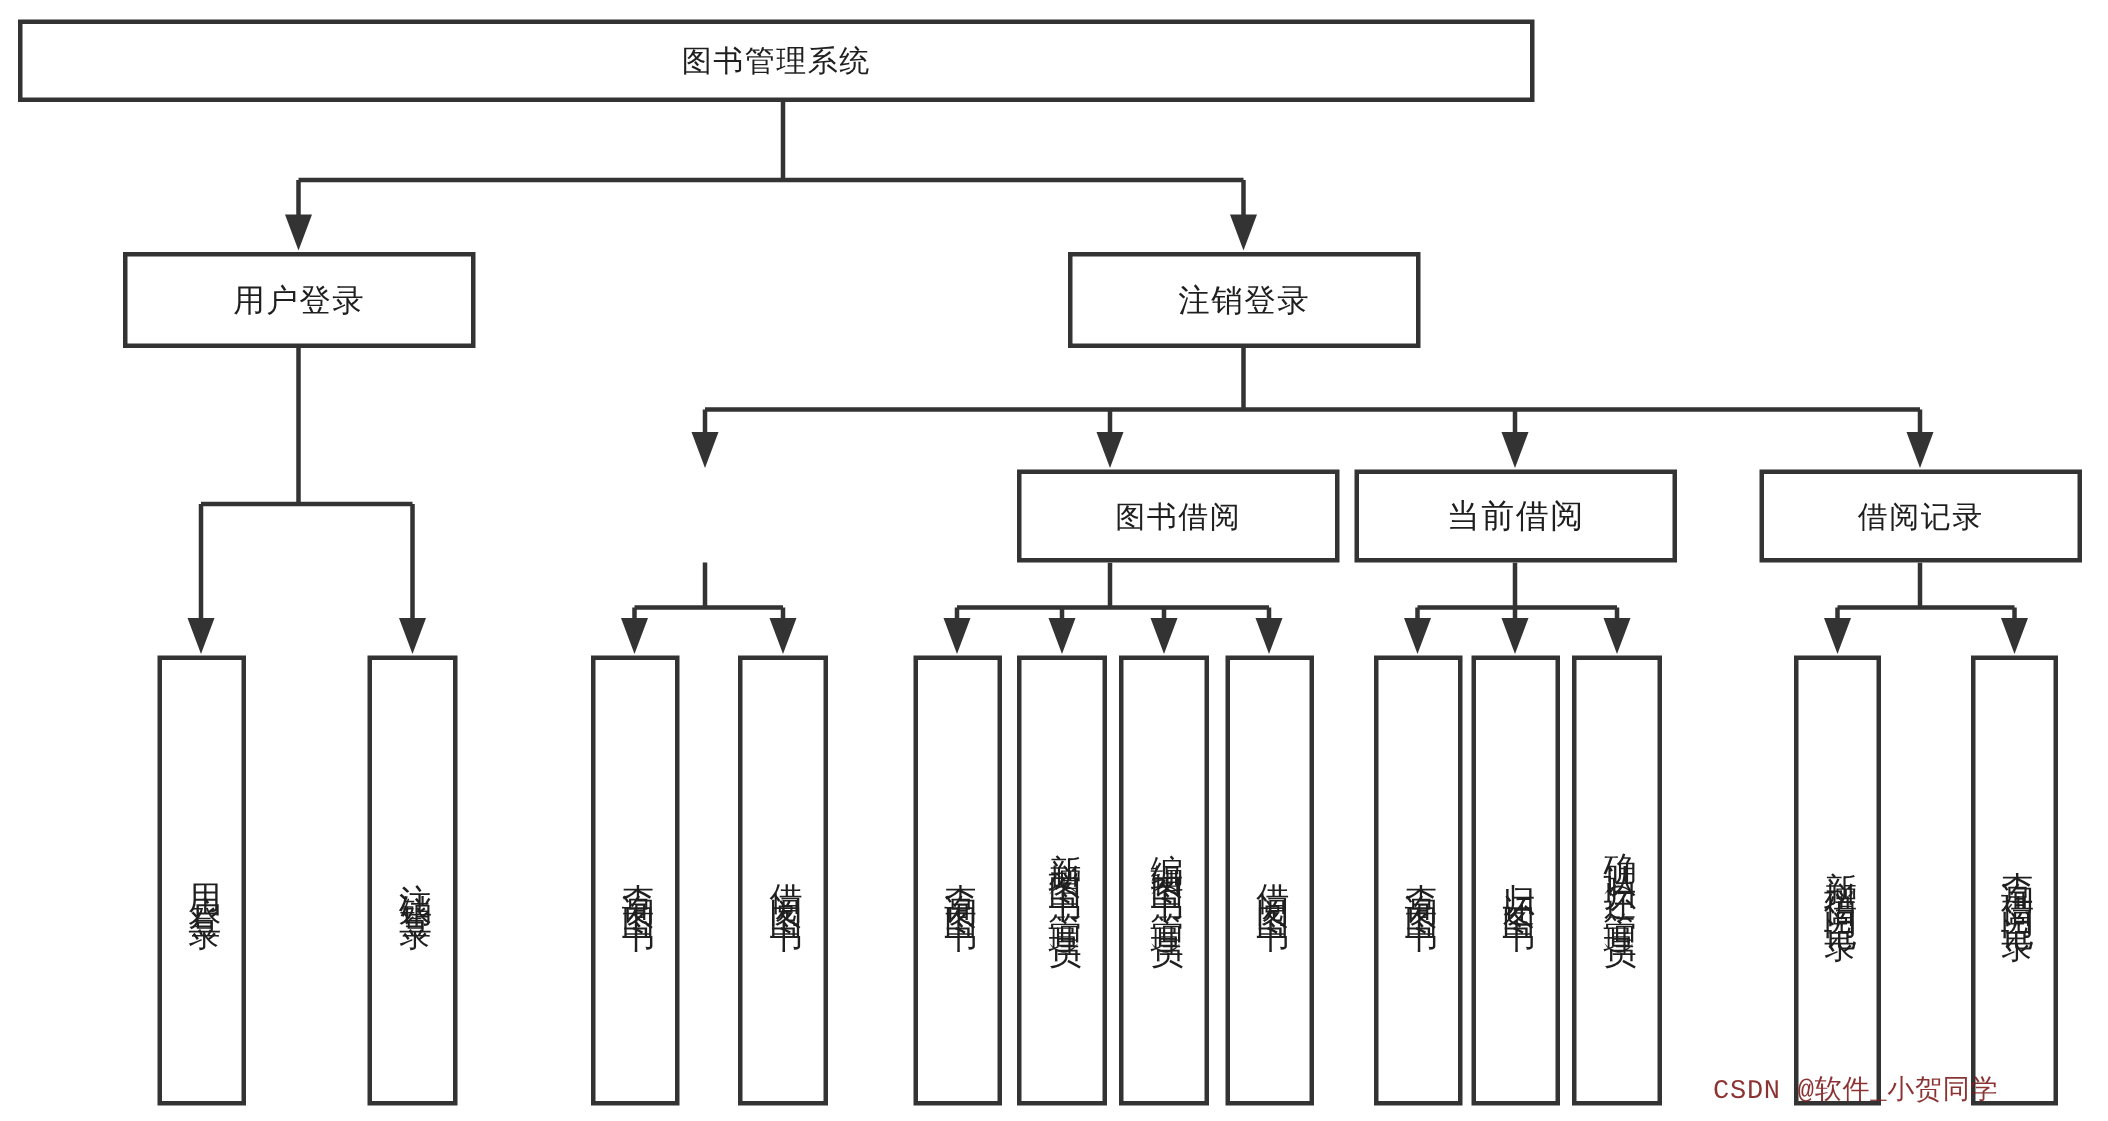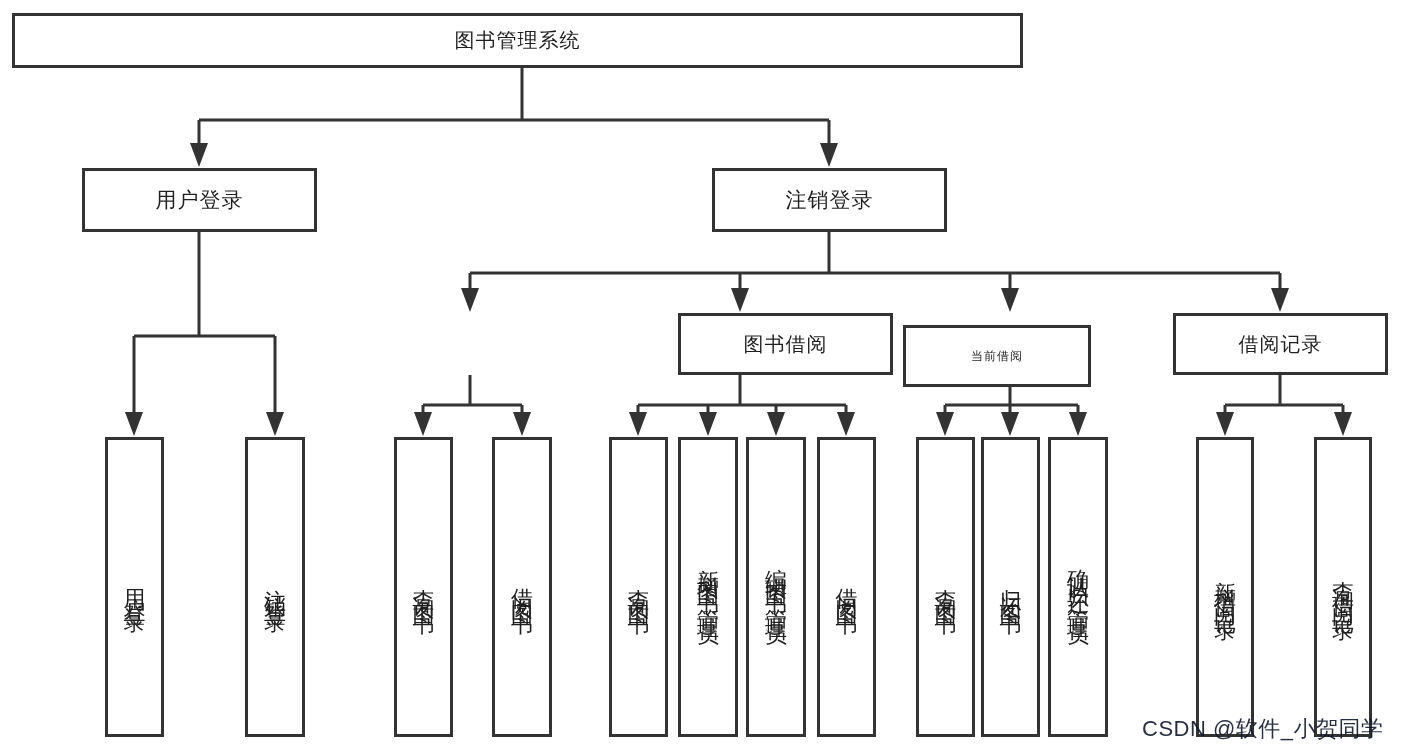--- a/index.html
+++ b/index.html
@@ -6,21 +6,21 @@
     margin: 0;
     padding: 0;
     background: #ffffff;
   }
   * { box-sizing: border-box; }
   .canvas {
     position: relative;
     width: 1405px;
     height: 747px;
     background: #ffffff;
-    font-family: Liberation Sans, sans-serif;
+    font-family: Liberation Mono, monospace;
     color: #1f1f1f;
     overflow: hidden;
   }
   .wires {
     position: absolute;
     left: 0; top: 0;
     width: 1405px; height: 747px;
     pointer-events: none;
   }
   .hnode {
@@ -52,23 +52,23 @@
     letter-spacing: 8px;
     line-height: 1;
     color: #1f1f1f;
     white-space: nowrap;
   }
   .watermark {
     position: absolute;
     left: 1142px;
     top: 714px;
     width: 210px;
-    font-size: 22px;
+    font-size: 18px;
     letter-spacing: 0.5px;
-    color: #0f172a;
+    color: #7f1d1d;
     opacity: 0.9;
     z-index: 3;
     white-space: nowrap;
   }
 </style>
 </head>
 <body>
 
 <div class="canvas">
 
@@ -126,21 +126,21 @@
   <div class="hnode" style="left:82px; top:168px; width:235px; height:64px;">
     <span>用户登录</span>
   </div>
   <div class="hnode" style="left:712px; top:168px; width:235px; height:64px;">
     <span>注销登录</span>
   </div>
 
   <div class="hnode" style="left:633px; top:313px; width:215px; height:62px; font-size:20px;margin-left:45px;">
     <span>图书借阅</span>
   </div>
-  <div class="hnode" style="left:903px; top:313px; width:188px; height:62px; font-size:12px;margin-top:12px;">
+  <div class="hnode" style="left:903px; top:313px; width:215px; height:62px; font-size:22px;">
     <span>当前借阅</span>
   </div>
   <div class="hnode" style="left:1173px; top:313px; width:215px; height:62px; font-size:20px;">
     <span>借阅记录</span>
   </div>
 
   <div class="vnode" style="left:105px; width:59px;">
     <span class="vlabel">用户登录</span>
   </div>
   <div class="vnode" style="left:245px; width:60px;">

